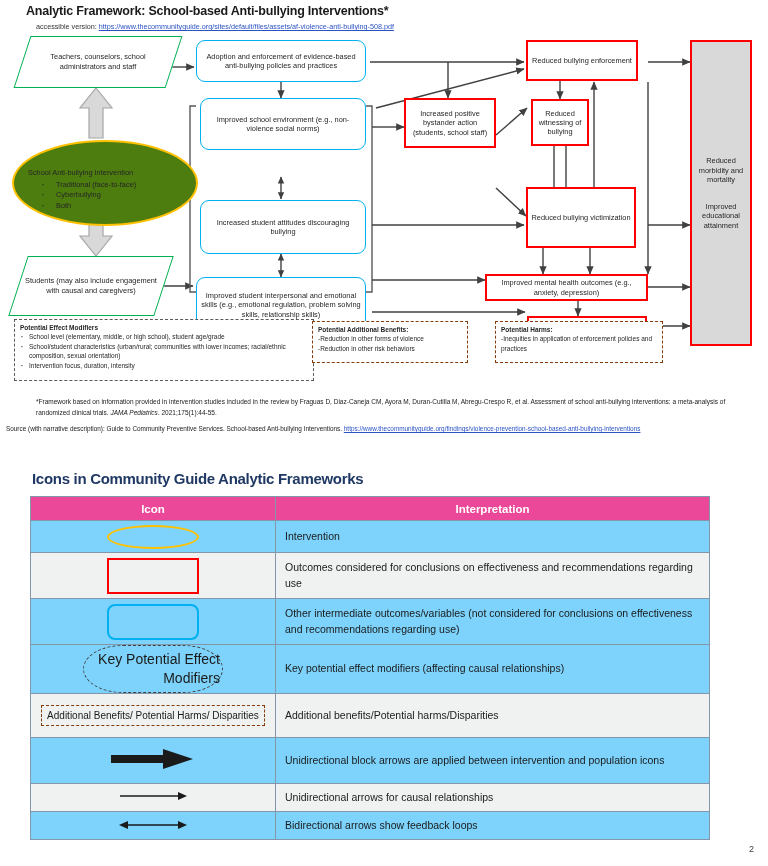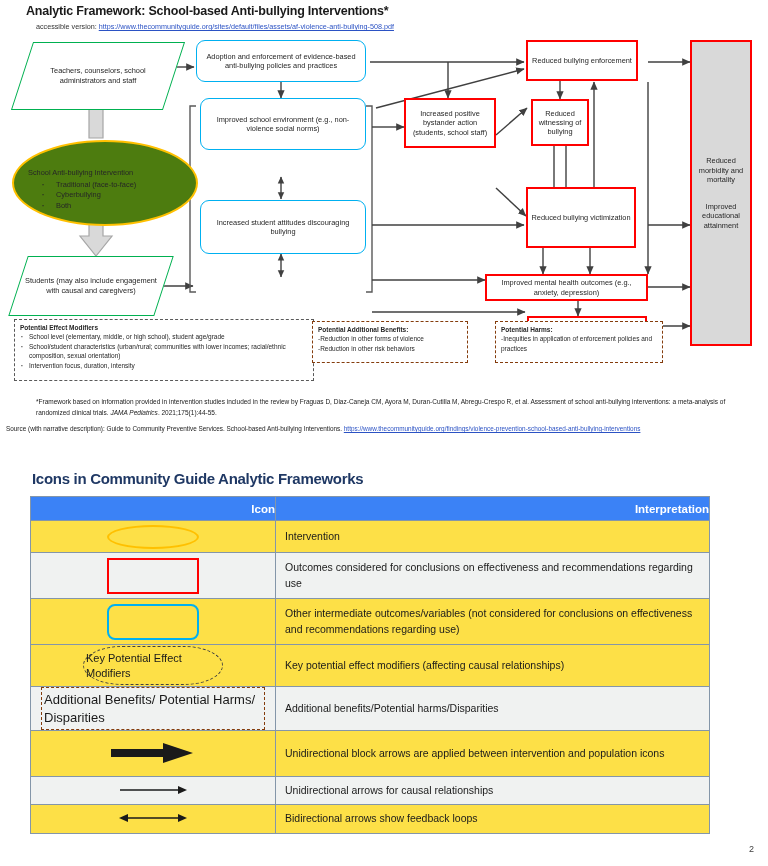--- a/index.html
+++ b/index.html
@@ -99,43 +99,43 @@
   #icon-table {
     position:absolute; left:30px; top:496px; width:680px;
     border-collapse:collapse;
     font-size:10.5px; color:#1a1a1a;
   }
   #icon-table th, #icon-table td {
     border:1px solid #8496a9;
     padding:0;
   }
   #icon-table thead th {
-    background:#3b82f6; color:#ffffff;
+    background:#ec4899; color:#ffffff;
     font-weight:bold; font-size:11.5px;
-    height:24px; text-align:right;
+    height:24px; text-align:center;
   }
   #icon-table td.c-icon { width:245px; text-align:center; vertical-align:middle; }
   #icon-table td.c-interp { padding:6px 9px; line-height:1.45; vertical-align:middle; }
-  #icon-table tbody tr.even { background:#fde047;border-radius:16px; }
+  #icon-table tbody tr.even { background:#7dd3fc;border-radius:16px; }
   #icon-table tbody tr.odd  { background:#f0f2f1; }
 
   .sw { display:inline-block; vertical-align:middle; }
   .sw-ellipse { width:92px; height:24px; border:2px solid #ffc000; border-radius:50%; }
   .sw-redbox  { width:92px; height:36px; border:2.5px solid #ff0000; }
   .sw-bluebox { width:92px; height:36px; border:2.5px solid #00b0f0; border-radius:8px; }
   .sw-para-wrap { width:70px; height:22px; position:relative; }
   .sw-para { position:absolute; inset:0; border:1.8px solid #00b050; transform:skewX(-24deg); }
   .sw-keymod {
     width:140px; padding:4px 2px; border:1.3px dashed #404040;
     border-radius:40px/50%;
-    font-size:11px; line-height:1.35; text-align:left; color:#1a1a1a;
+    font-size:14px; line-height:1.35; text-align:right; color:#1a1a1a;
   }
   .sw-addben {
     width:224px; padding:3px 2px; border:1.5px dashed #843c0c;
-    font-size:13px; line-height:1.35; text-align:left; color:#1a1a1a;
+    font-size:10px; line-height:1.35; text-align:center; color:#1a1a1a;
   }
 
   #page-num { position:absolute; right:14px; top:844px; font-size:9px; color:#404040; }
 </style>
 </head>
 <body>
 
 <div id="af-title">Analytic Framework: School-based Anti-bullying Interventions*</div>
 <div id="af-accessible">
   <span>accessible version:</span>
@@ -210,21 +210,21 @@
     </g>
   </svg>
 
   <svg class="blockarrow" style="left:78px; top:50px;" width="36" height="54">
     <polygon points="18,2 34,22 25,22 25,52 11,52 11,22 2,22" fill="#d9d9d9" stroke="#a6a6a6" stroke-width="1.2"></polygon>
   </svg>
   <svg class="blockarrow" style="left:78px; top:166px;" width="36" height="56">
     <polygon points="18,54 34,34 25,34 25,3 11,3 11,34 2,34" fill="#d9d9d9" stroke="#a6a6a6" stroke-width="1.2"></polygon>
   </svg>
 
-  <div class="para" style="left:22px; top:6px; width:152px; height:68px;">
+  <div class="para" style="left:22px; top:0; width:152px; height:52px;">
     <div class="para-shape"></div>
     <div class="para-txt">Teachers, counselors, school administrators and staff</div>
   </div>
 
   <div id="ellipse" style="left:12px; top:104px; width:186px; height:86px;">
     <div class="ell-inner">
       <div>School Anti-bullying Intervention</div>
       <ul>
         <li>Traditional (face-to-face)</li>
         <li>Cyberbullying</li>
@@ -240,20 +240,23 @@
 
   <div class="node n-blue" style="left:196px; top:4px; width:170px; height:42px;">
     <span>Adoption and enforcement of evidence-based anti-bullying policies and practices</span>
   </div>
   <div class="node n-blue" style="left:200px; top:62px; width:166px; height:52px;">
     <span>Improved school environment (e.g., non-violence social norms)</span>
   </div>
   <div class="node n-blue" style="left:200px; top:164px; width:166px; height:54px;">
     <span>Increased student attitudes discouraging  bullying</span>
   </div>
+  <div class="node n-blue" style="left:196px; top:241px; width:170px; height:56px;">
+    <span>Improved student interpersonal and emotional skills (e.g., emotional regulation, problem solving skills, relationship skills)</span>
+  </div>
 
   <div class="node n-red" style="left:404px; top:62px; width:92px; height:50px;">
     <span>Increased positive bystander action (students, school staff)</span>
   </div>
   <div class="node n-red" style="left:526px; top:4px; width:112px; height:41px;">
     <span>Reduced bullying enforcement</span>
   </div>
   <div class="node n-red" style="left:526px; top:151px; width:110px; height:61px;">
     <span>Reduced bullying victimization</span>
   </div>

